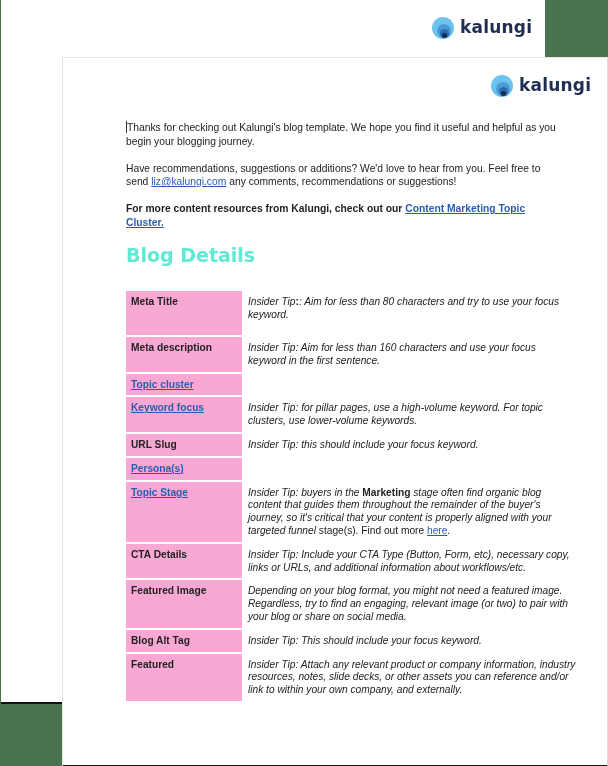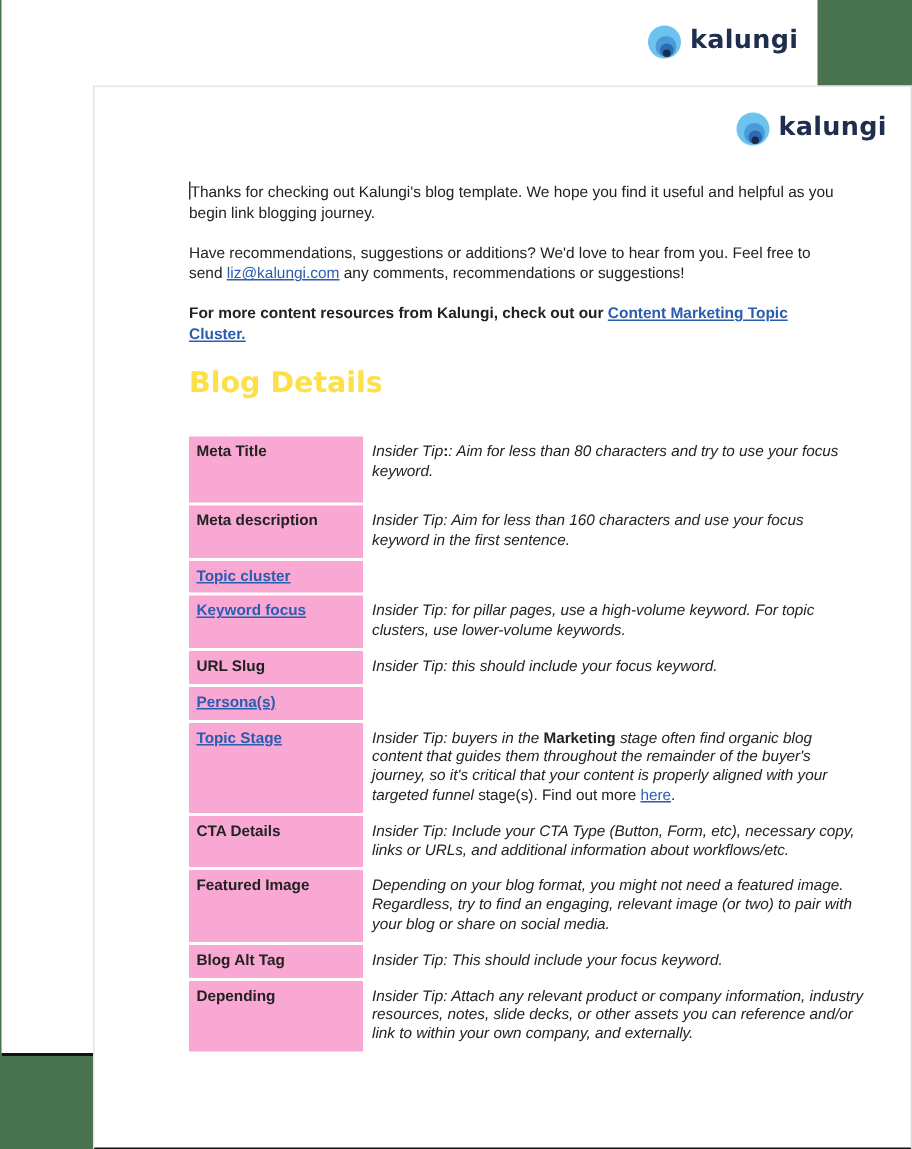--- a/index.html
+++ b/index.html
@@ -29,21 +29,21 @@
   .logo .mark .c4 { position:absolute; left:10px; top:16px; width:5px; height:5px; border-radius:50%; background:#1a2a4a; }
   .logo .word { font-family:"DejaVu Sans", sans-serif; font-size:17px; font-weight:bold; color:#1f2d4e; letter-spacing:0.2px; }
   .logo-back { left:431px; top:17px; }
   .logo-front { left:491px; top:75px; }
 
   .content { position:absolute; left:126px; top:121px; width:430px; color:#222; font-size:10.3px; line-height:13.5px; }
   .content p { margin:0 0 13.5px 0; }
   .content a { color:#2a5db0; text-decoration:underline; }
   .cursor { display:inline-block; width:1px; height:12px; background:#333; vertical-align:-2px; margin-right:0; }
   .bold { font-weight:bold; }
-  h1.title { position:absolute; left:126px; top:244px; margin:0; font-size:19px; font-weight:bold; color:#fde047; font-family:"DejaVu Sans", sans-serif; }
+  h1.title { position:absolute; left:126px; top:244px; margin:0; font-size:19px; font-weight:bold; color:#5eead4; font-family:"DejaVu Sans", sans-serif; }
 
   table.details { position:absolute; left:126px; top:289px; border-collapse:separate; border-spacing:0 2px; width:455px; font-size:10.2px; line-height:12.8px; color:#222; }
   table.details td { vertical-align:top; padding:5px 5px 4px 5px; }
   table.details td.label { width:106px; background:#f9a8d4; font-weight:bold; }
   table.details td.label a { color:#2a5db0; text-decoration:underline;margin-top:40px; }
   table.details td.tip { font-style:italic; padding-left:6px; }
   table.details td.tip .em { font-style:normal; }
   table.details td.tip a { color:#2a5db0; text-decoration:underline; }
 </style>
 </head>
@@ -67,21 +67,21 @@
   <div class="mark">
       <div class="c1"></div>
       <div class="c2"></div>
       <div class="c3"></div>
       <div class="c4"></div>
     </div>
   <span class="word">kalungi</span>
 </div>
 
 <div class="content">
-  <p><span class="cursor"></span><span>Thanks for checking out Kalungi's blog template. We hope you find it useful and helpful as you begin link blogging journey.</span></p>
+  <p><span class="cursor"></span><span>Thanks for checking out Kalungi's blog template. We hope you find it useful and helpful as you begin your blogging journey.</span></p>
   <p><span>Have recommendations, suggestions or additions? We'd love to hear from you. Feel free to send </span><a>liz@kalungi.com</a><span> any comments, recommendations or suggestions!</span></p>
   <p class="bold"><span>For more content resources from Kalungi, check out our </span><a>Content Marketing Topic Cluster.</a></p>
 </div>
 
 <h1 class="title">Blog Details</h1>
 
 <table class="details">
   <tbody>
       <tr>
     <td class="label" style="height:35px;">Meta Title</td>
@@ -117,17 +117,17 @@
   </tr>
   <tr>
     <td class="label">Featured Image</td>
     <td class="tip">Depending on your blog format, you might not need a featured image. Regardless, try to find an engaging, relevant image (or two) to pair with your blog or share on social media.</td>
   </tr>
   <tr>
     <td class="label">Blog Alt Tag</td>
     <td class="tip">Insider Tip: This should include your focus keyword.</td>
   </tr>
   <tr>
-    <td class="label">Depending</td>
+    <td class="label">Featured</td>
     <td class="tip">Insider Tip: Attach any relevant product or company information, industry resources, notes, slide decks, or other assets you can reference and/or link to within your own company, and externally.</td>
   </tr>
 </tbody>
   </table>
 
 </body></html>

